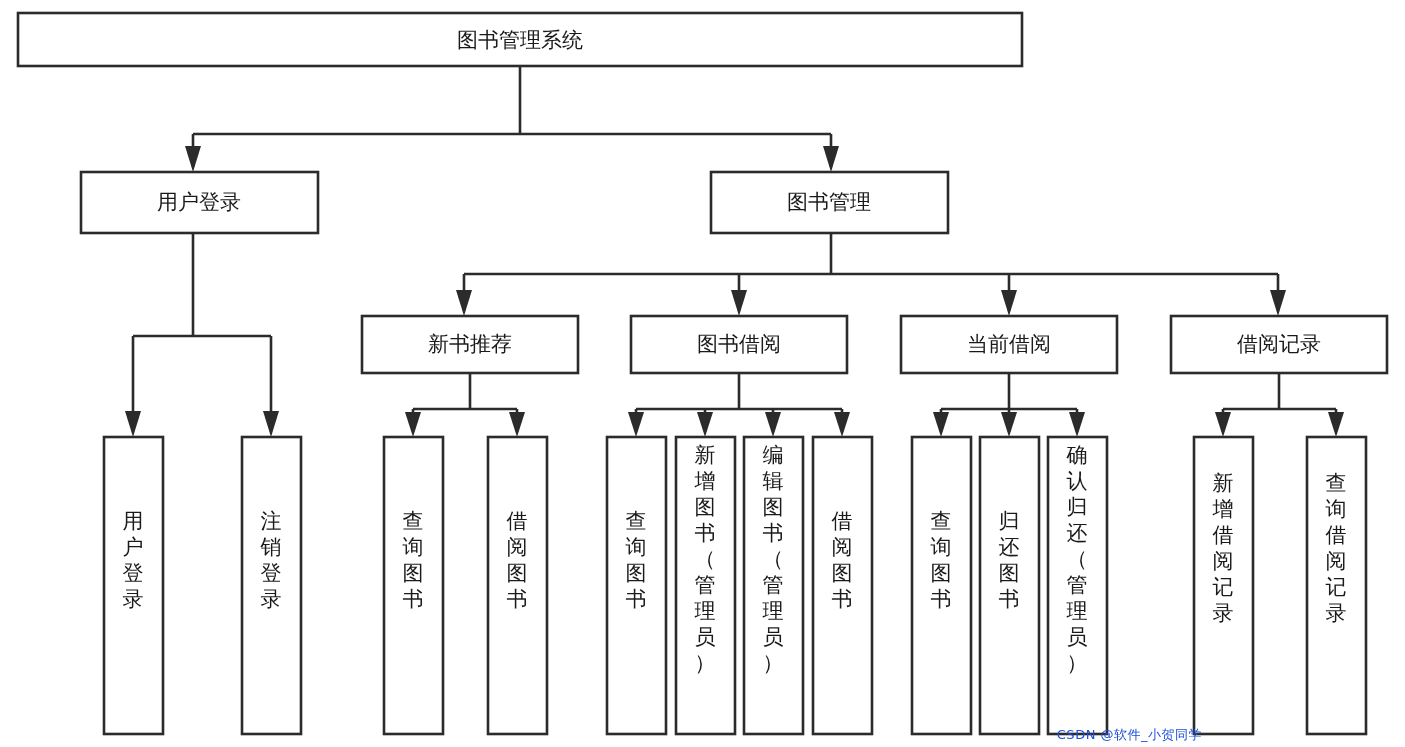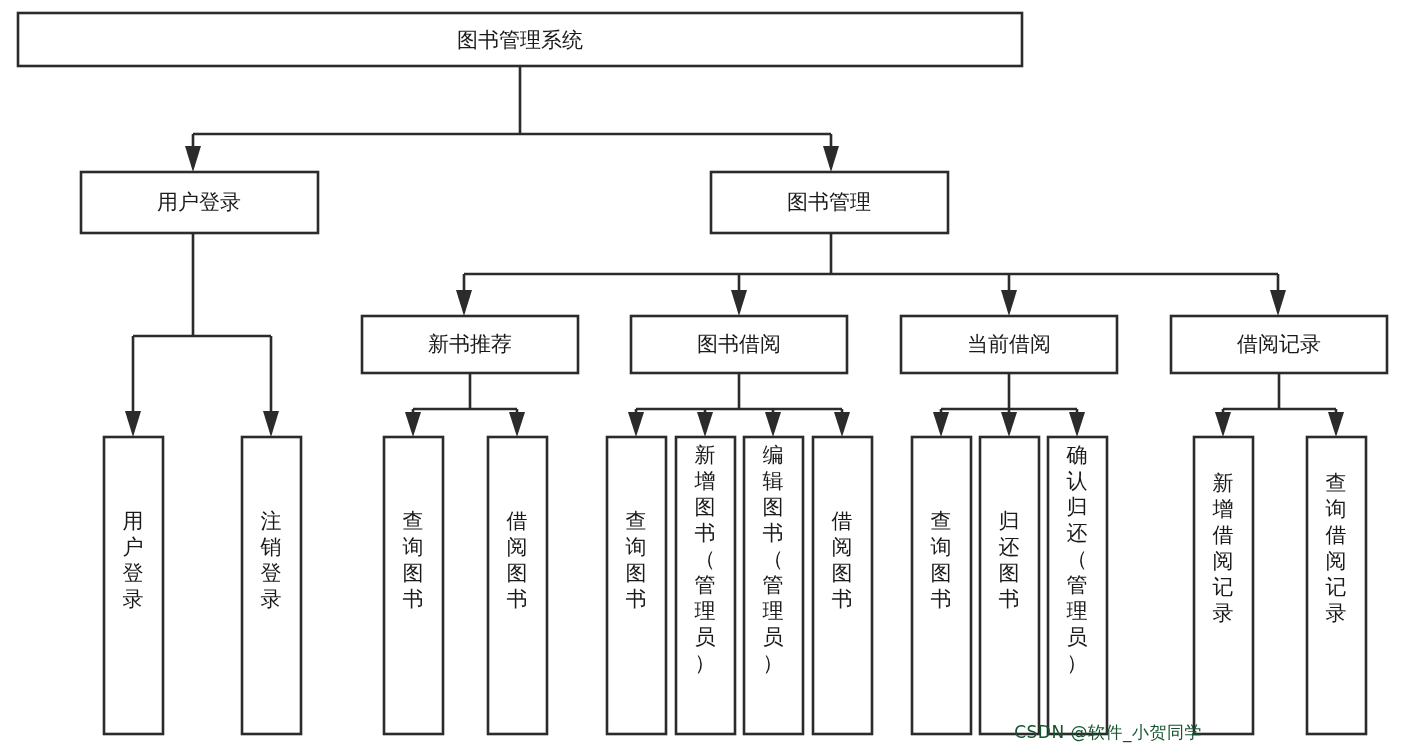--- a/index.html
+++ b/index.html
@@ -52,22 +52,22 @@
     font-family: "DejaVu Sans", "Liberation Sans", sans-serif;
     font-size: 21px;
     fill: #1a1a1a;
     text-anchor: middle;
   }
   .watermark {
     position: absolute;
     right: 9px;
     bottom: 3px;
     font-family: "DejaVu Sans", "Liberation Sans", sans-serif;
-    font-size: 17px;
-    color: #14532d;
+    font-size: 13px;
+    color: #1d4ed8;
     white-space: nowrap;
     letter-spacing: 0.5px;
   }
 </style>
 </head>
 <body>
 
 <div id="diagram-root">
 
   <svg class="canvas" viewBox="0 0 1405 747" xmlns="http://www.w3.org/2000/svg">

